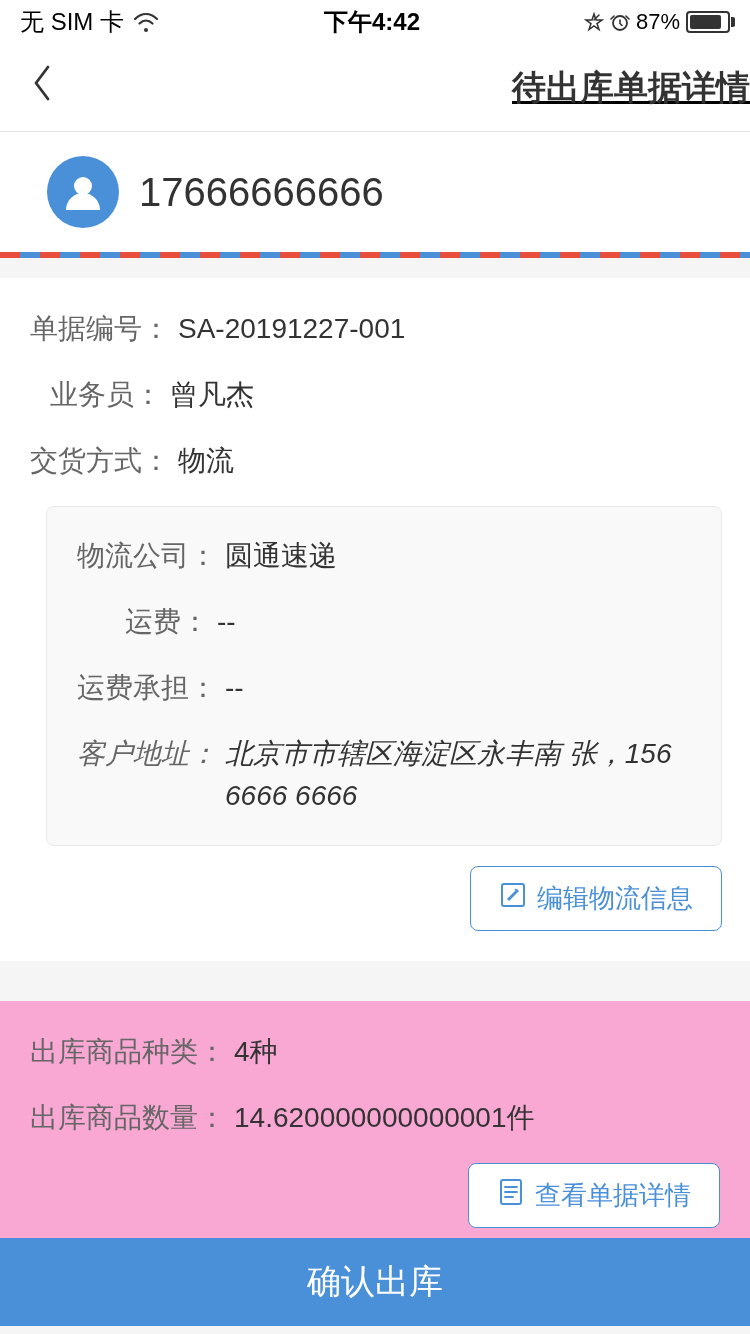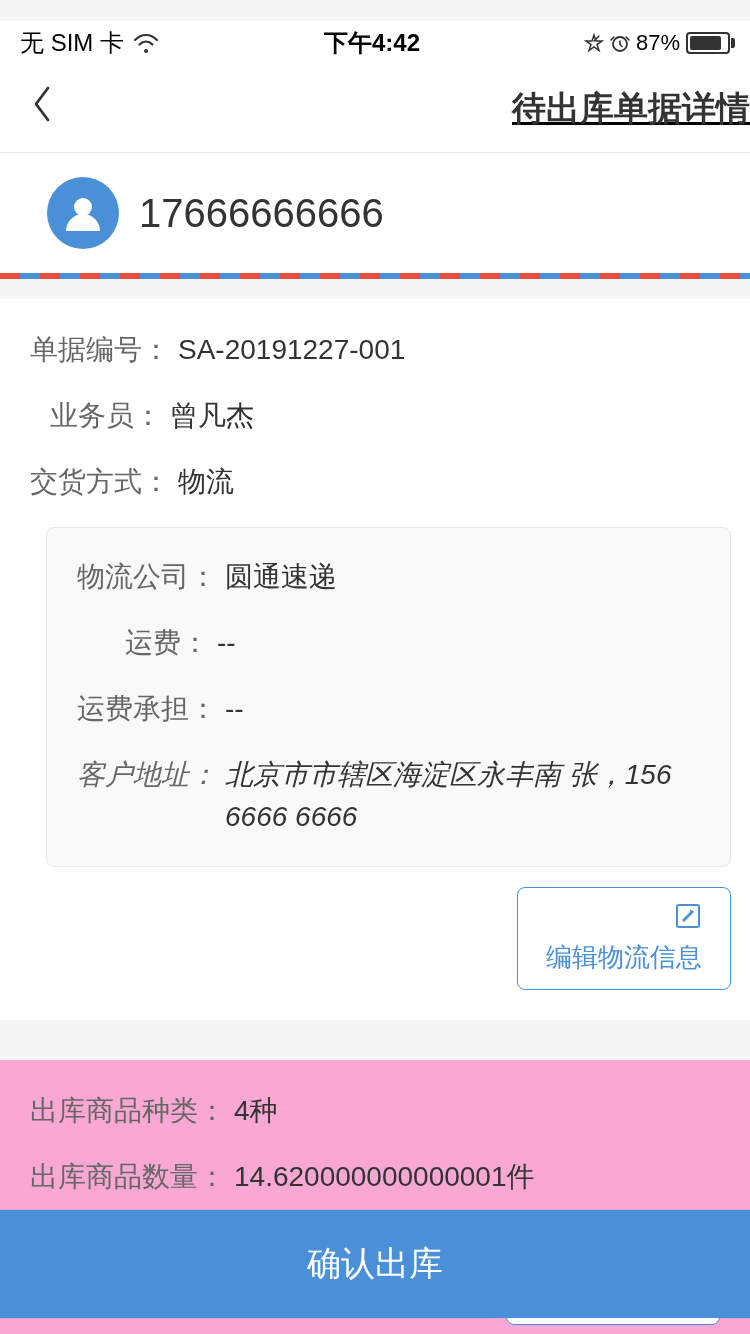--- a/index.html
+++ b/index.html
@@ -16,21 +16,20 @@
     
     .status-bar {
       height: 44px;
       background: #fff;
       display: flex;
       align-items: center;
       justify-content: space-between;
       padding: 0 20px;
       font-size: 26px;
       font-weight: 500;
-      margin-top: 21px;
     }
     .status-left { display: flex; align-items: center; gap: 8px; font-size: 24px; }
     .status-center { font-size: 24px; font-weight: 600; }
     .status-right { display: flex; align-items: center; gap: 6px; font-size: 22px; }
     .battery-icon {
       width: 44px; height: 22px; border: 2px solid #333; border-radius: 4px;
       position: relative; display: inline-flex; align-items: center; padding: 2px;
     }
     .battery-icon::after {
       content: '';
@@ -87,21 +86,21 @@
       display: flex; align-items: center; justify-content: center;
       flex-shrink: 0;
     }
     .customer-avatar svg { width: 44px; height: 44px; }
     .customer-phone { font-size: 40px; font-weight: 500; color: #333; }
 
     
     .info-section {
       background: #fff;
       margin-top: 20px;
-      padding: 30px 19px 30px 30px;
+      padding: 30px 28px 30px 30px;
     }
     .info-row {
       display: flex;
       align-items: flex-start;
       margin-bottom: 24px;
       font-size: 28px;
       line-height: 1.5;
     }
     .info-row:last-child { margin-bottom: 0; font-style: italic; }
     .info-label {
@@ -142,47 +141,46 @@
       justify-content: flex-end;
       padding: 20px 0 0 0;
     }
     .btn-outline {
       border: 1px solid #4a90d9;
       color: #4a90d9;
       background: #fff;
       padding: 14px 28px;
       border-radius: 8px;
       font-size: 26px;
-      display: flex; align-items: flex-end; gap: 10px;
+      display: flex; align-items: flex-start; gap: 10px;
       cursor: pointer;
-      flex-direction: column;
     }
     .btn-outline svg { width: 28px; height: 28px; }
 
     
     .goods-section {
       background: #f9a8d4;
       margin-top: 20px;
       padding: 30px;
     }
 
     
     .view-detail-btn {
       display: flex;
       justify-content: flex-end;
       margin-top: 20px;
     }
 
     
     .confirm-btn {
       position: fixed;
-      bottom: 16px;
+      bottom: 8px;
       left: 0;
       width: 750px;
-      height: 108px;
+      height: 88px;
       background: #4a90d9;
       color: #fff;
       font-size: 34px;
       font-weight: 500;
       border: none;
       cursor: pointer;
       display: flex; align-items: center; justify-content: center;
     }
 
     .section-gap { height: 20px; background: #f5f5f5; }

